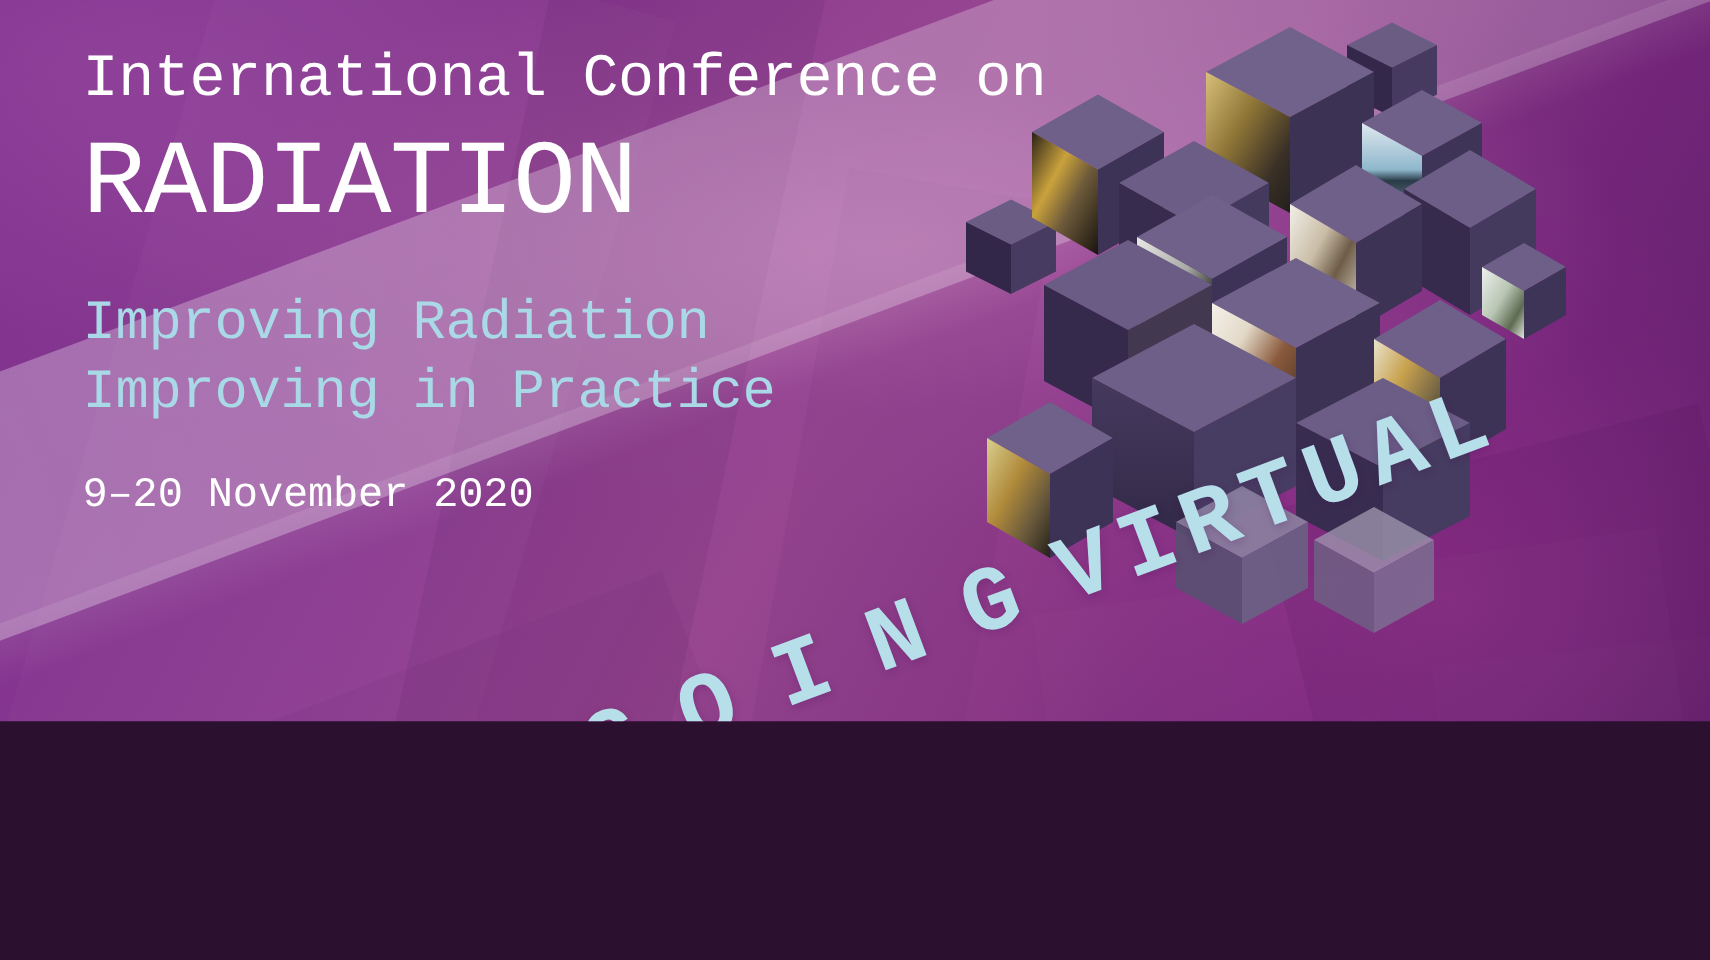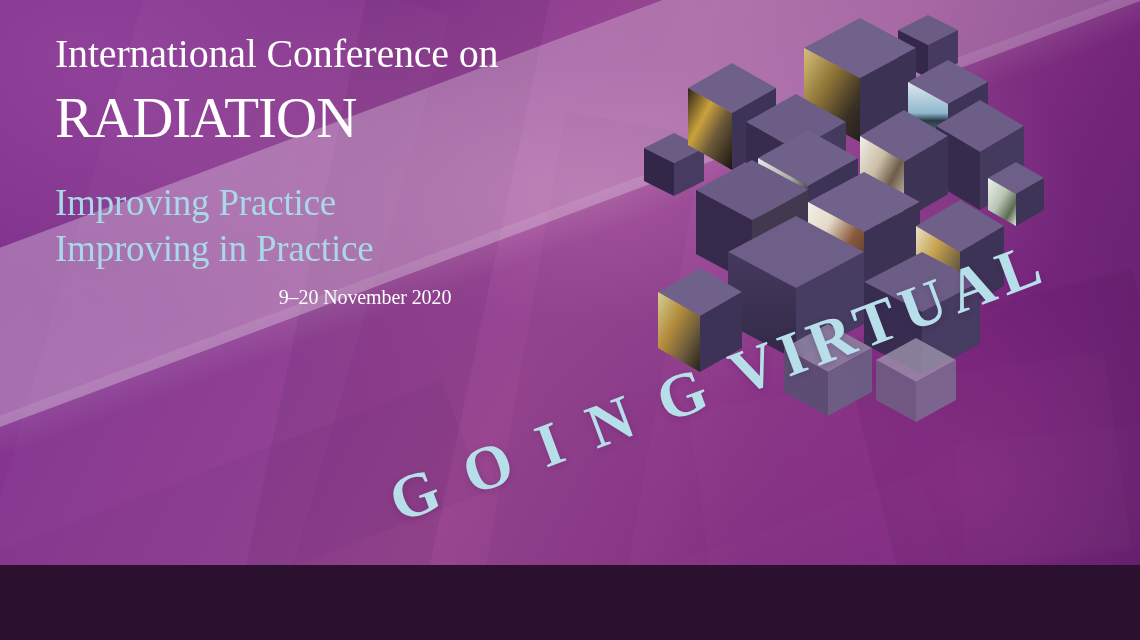--- a/index.html
+++ b/index.html
@@ -1,22 +1,22 @@
 <!DOCTYPE html>
 <html><head>
 <meta charset="utf-8">
 <style>
   html,body{margin:0;padding:0;background:#2b1030;}
   *{box-sizing:border-box;}
 
   .banner{
     position:relative;
-    width:1140px;height:565px;
+    width:1140px;height:481px;
     overflow:hidden;
-    font-family:Liberation Serif, serif;
+    font-family:Liberation Mono, monospace;
     background:
       radial-gradient(ellipse 60% 55% at 52% 34%, rgba(168,86,160,0.95) 0%, rgba(150,70,148,0.55) 42%, rgba(120,48,126,0.0) 72%),
       radial-gradient(ellipse 55% 70% at 6% 8%, rgba(140,62,150,0.85) 0%, rgba(120,48,130,0.25) 55%, rgba(100,40,112,0) 80%),
       linear-gradient(118deg,#7d3090 0%, #85358f 18%, #8e3d92 34%, #97468f 50%, #8c3a88 64%, #74267a 80%, #5d1f69 100%);
   }
 
   
   .bg-shapes{position:absolute;inset:0;overflow:hidden;}
   .sh{position:absolute;background:rgba(255,255,255,0.045);}
   .sh.dk{background:rgba(40,5,50,0.07);}
@@ -50,32 +50,32 @@
   }
 
   
   .text-block{position:absolute;left:55px;top:34px;width:620px;}
   .kicker{
     font-size:40px;line-height:1.0;color:#ffffff;font-weight:400;
     letter-spacing:-0.2px;white-space:nowrap;
   }
   .title{
     margin-top:16px;
-    font-size:57px;line-height:0.98;color:#ffffff;font-weight:400;
+    font-size:70px;line-height:0.98;color:#ffffff;font-weight:400;
     letter-spacing:-1px;
   }
   .title .l2{display:block;margin-top:6px;}
   .subtitle{
     margin-top:34px;
     font-size:37px;line-height:1.25;color:#a9d9e7;font-weight:400;
     letter-spacing:-0.2px;
   }
   .dates{
-    margin-top:14px;
-    font-size:20px;color:#ffffff;font-weight:400;letter-spacing:-0.1px;text-align:center;
+    margin-top:30px;
+    font-size:28px;color:#ffffff;font-weight:400;letter-spacing:-0.1px;
   }
 
   
   .going-virtual{
     position:absolute;
     left:392px;top:468px;
     transform:rotate(-20.5deg);
     transform-origin:0 50%;
     color:#b6dfea;
     font-size:62px;
@@ -287,21 +287,21 @@
       </g>
     </svg>
   </div>
 
   <div class="text-block">
     <div class="kicker">International Conference on</div>
     <div class="title">
       <span class="l1">RADIATION</span>
     </div>
     <div class="subtitle">
-      <div>Improving Practice</div>
+      <div>Improving Radiation</div>
       <div>Improving in Practice</div>
     </div>
     <div class="dates">9–20 November 2020</div>
   </div>
 
   <div class="going-virtual"><span class="gap">GOING</span><span>VIRTUAL</span></div>
 
 </div>
 
 </body></html>

